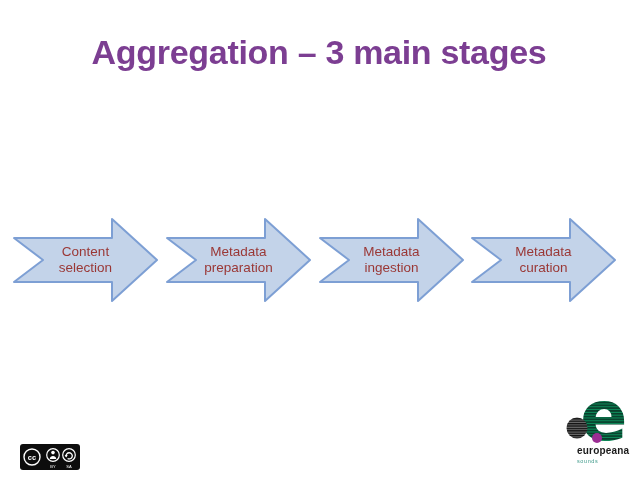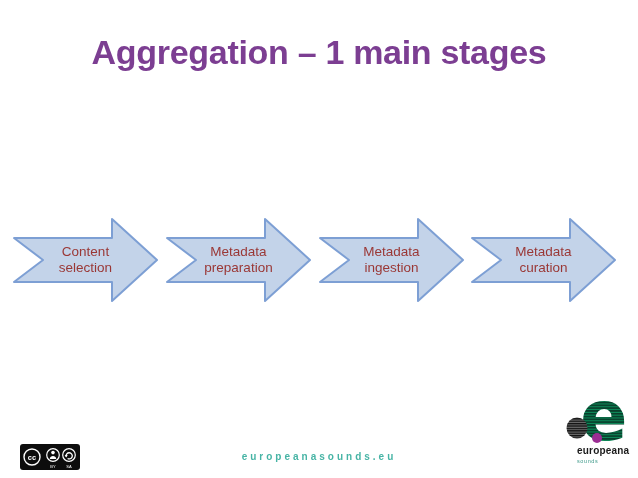--- a/index.html
+++ b/index.html
@@ -60,21 +60,21 @@
     color: var(--footer-link, #47b4a5);
   }
   .cc-badge { position: absolute; left: 20px; top: 444px; width: 60px; height: 26px; }
   .logo { position: absolute; left: 553px; top: 383px; width: 85px; height: 92px; }
 </style>
 </head>
 <body>
 
 <div class="slide">
 
-  <div class="title">Aggregation – 1 main stages</div>
+  <div class="title">Aggregation – 3 main stages</div>
 
   <div class="stage-arrow" style="left:13px">
     <svg viewBox="0 0 145 86" preserveAspectRatio="none">
       <polygon points="1,21 99,21 99,2 144,43 99,84 99,65 1,65 30,43"></polygon>
     </svg>
     <div class="stage-label">Content
 selection</div>
   </div>
 
   <div class="stage-arrow" style="left:166px">
@@ -114,21 +114,20 @@
     </g>
     <g>
       <circle cx="49" cy="11" r="6.3" fill="none" stroke="#ffffff" stroke-width="1.2"></circle>
       <path d="M46.2,12.6 a3.1,3.1 0 1 1 1.4,1.9" fill="none" stroke="#ffffff" stroke-width="1.3"></path>
       <path d="M44.7,10.9 l3,0 l-1.5,2.6 z" fill="#ffffff"></path>
     </g>
     <text x="33" y="23.7" font-size="4" fill="#ffffff" text-anchor="middle" font-family="Liberation Sans, sans-serif">BY</text>
     <text x="49" y="23.7" font-size="4" fill="#ffffff" text-anchor="middle" font-family="Liberation Sans, sans-serif">SA</text>
   </svg>
 
-  <div class="footer-url">europeanasounds.eu</div>
 
   <svg class="logo" viewBox="0 0 85 92">
     <defs>
       <pattern id="scanGreen" width="10" height="2.8" patternUnits="userSpaceOnUse">
         <rect width="10" height="2.8" fill="#062019"></rect>
         <rect width="10" height="1.5" y="0.6" style="fill:var(--logo-green,#0e8f5c)"></rect>
       </pattern>
       <pattern id="scanGray" width="10" height="2.4" patternUnits="userSpaceOnUse">
         <rect width="10" height="2.4" fill="#101010"></rect>
         <rect width="10" height="1.1" y="0.5" fill="#6e6e6e"></rect>

